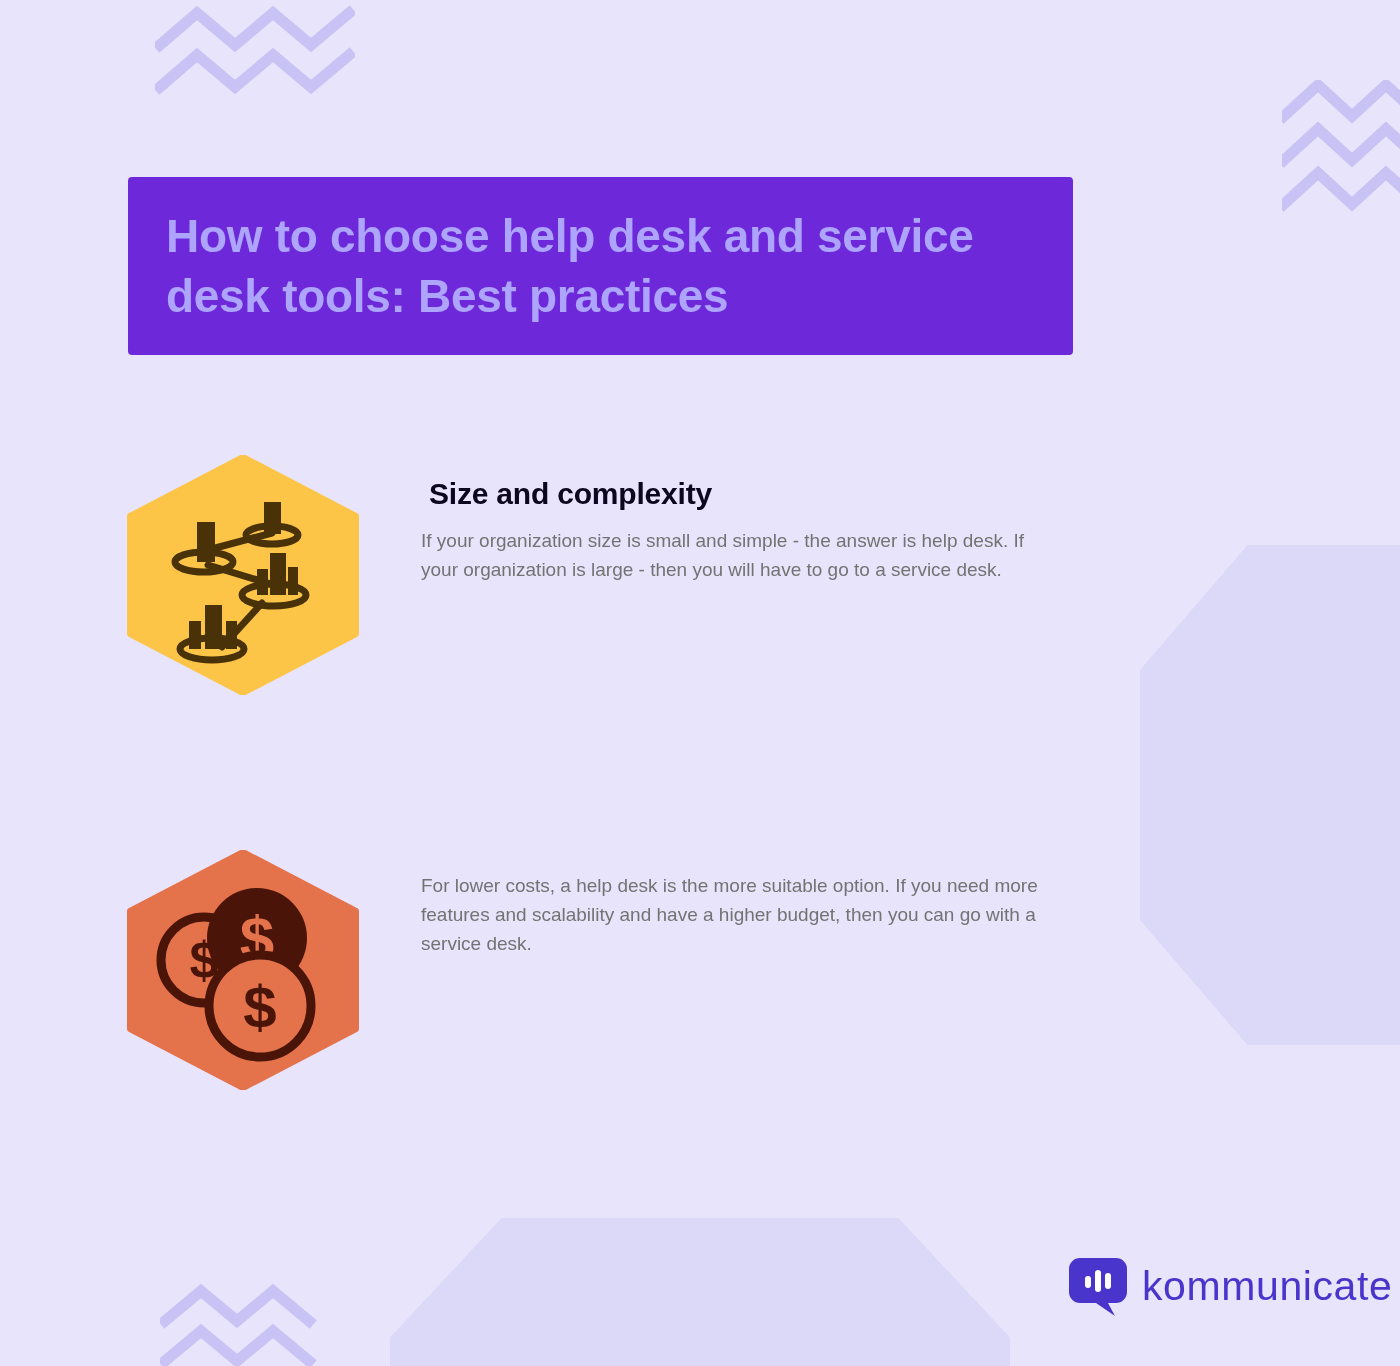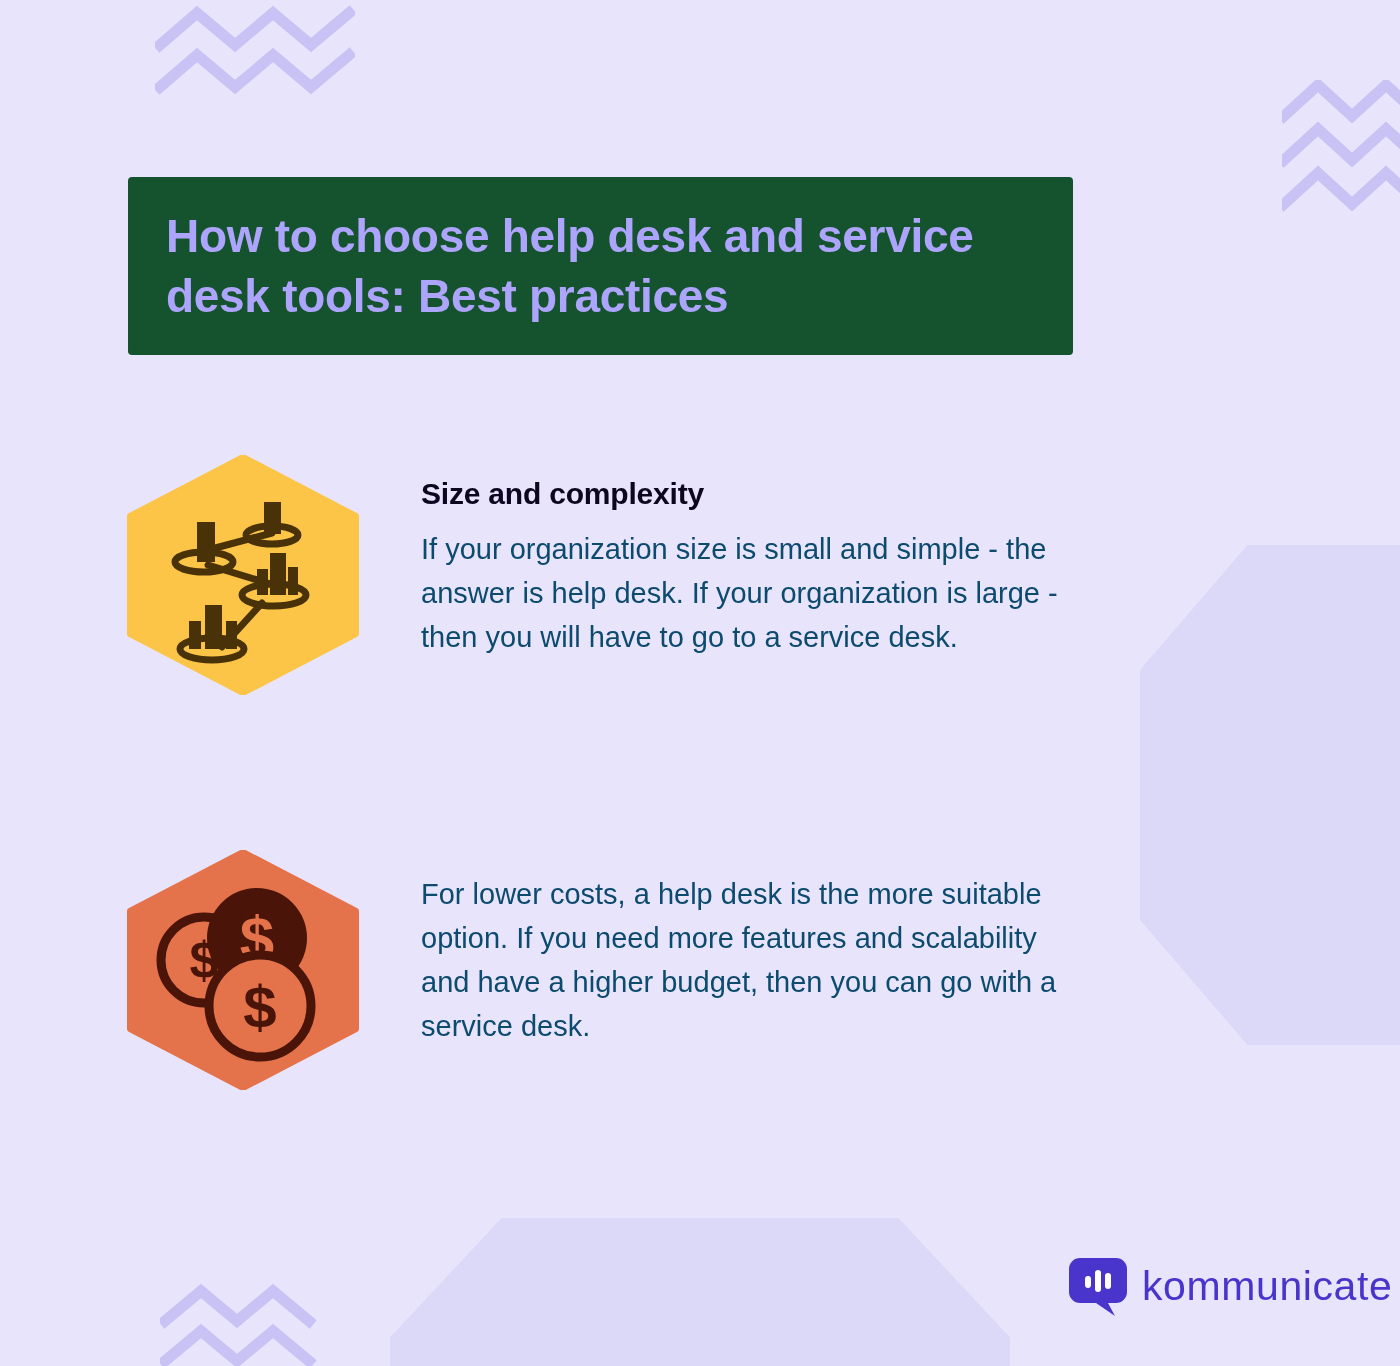--- a/index.html
+++ b/index.html
@@ -47,21 +47,21 @@
   }
   .zigzag svg { display: block; }
 
   
   .title-banner {
     position: absolute;
     left: 128px;
     top: 177px;
     width: 945px;
     height: 178px;
-    background: #14532d;
+    background: #6d28d9;
     border-radius: 4px;
     box-sizing: border-box;
     padding: 30px 38px 0 38px;
   }
   .title-text {
     color: #ada4fd;
     font-size: 46px;
     font-weight: bold;
     line-height: 1.30;
     letter-spacing: -0.3px;
@@ -88,27 +88,27 @@
 
   .block-text {
     margin-left: 61px;
     width: 640px;
     padding-top: 22px;
   }
   .block-heading {
     font-size: 30px;
     font-weight: bold;
     color: #0d0620;
-    margin: 0 0 16px 0;
+    margin: 0 0 16px 8px;
     letter-spacing: -0.2px;
   }
   .block-body {
-    font-size: 29px;
+    font-size: 19px;
     line-height: 1.52;
-    color: #0c4a6e;
+    color: #737373;
     margin: 0;
   }
 
   
   .logo {
     position: absolute;
     left: 1068px;
     top: 1255px;
     display: flex;
     align-items: center;

